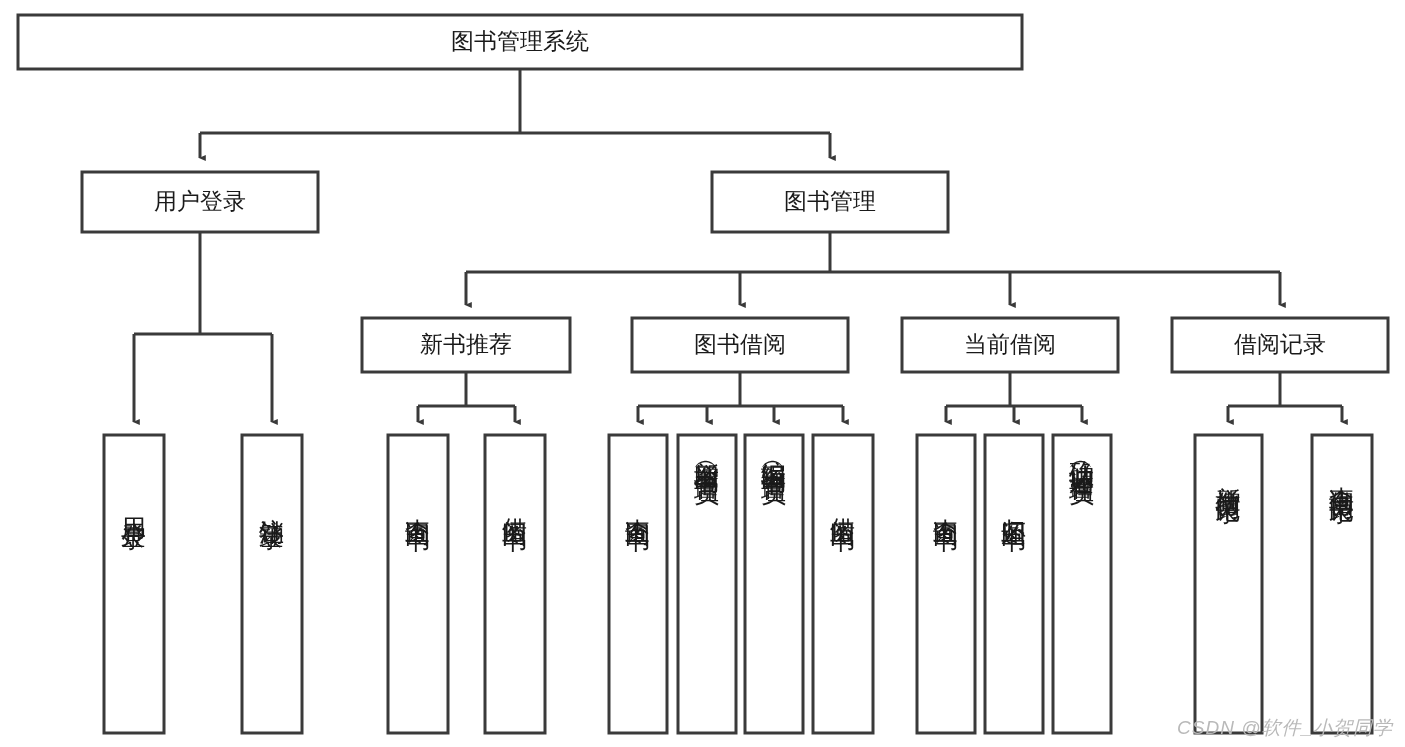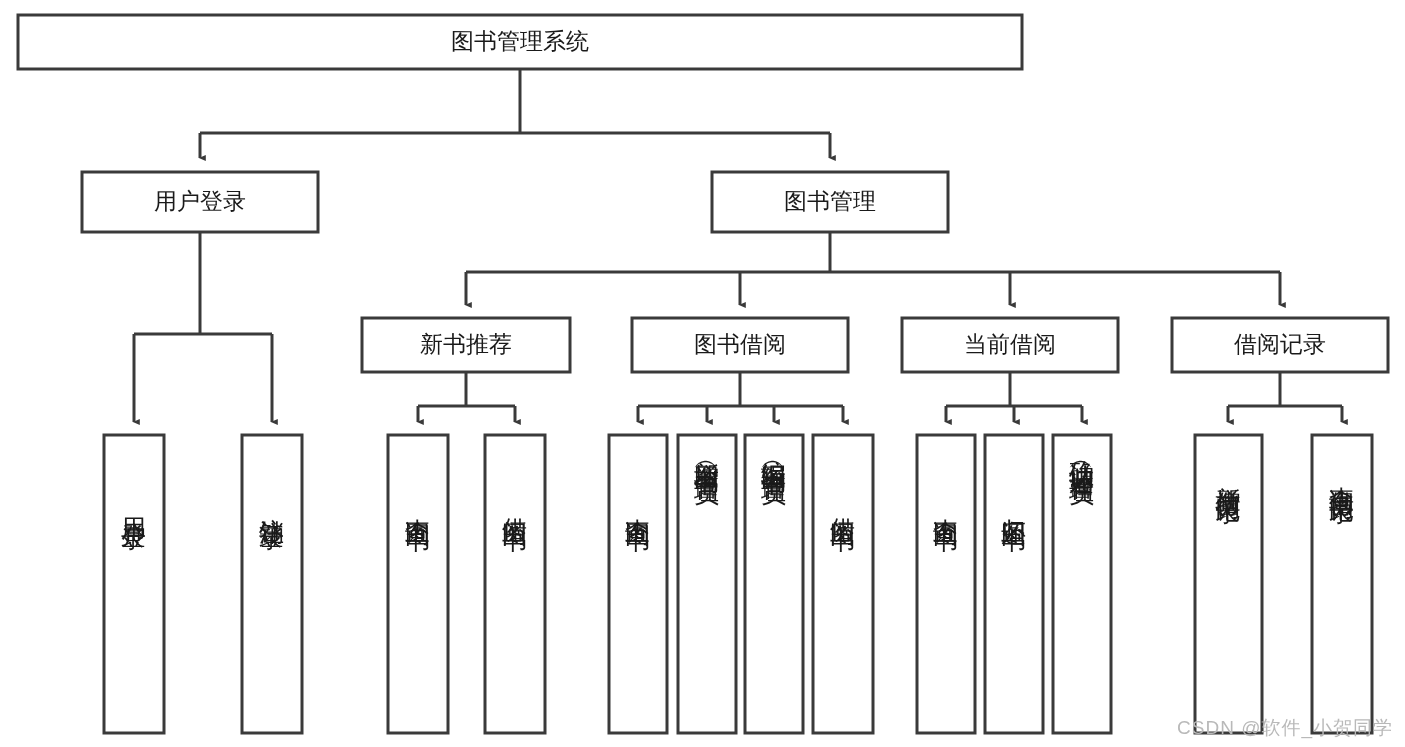--- a/index.html
+++ b/index.html
@@ -60,20 +60,21 @@
   }
   .watermark {
     position: absolute;
     right: 12px;
     bottom: 6px;
     font-family: "Liberation Sans", "DejaVu Sans", sans-serif;
     font-size: 19px;
     color: #b9b9b9;
     letter-spacing: 1px;
     white-space: nowrap;
+    font-style: italic;
   }
 </style>
 </head>
 <body>
 
 <div id="canvas">
 
   <svg class="diagram" viewBox="0 0 1405 747">
     <defs>
       <marker id="arrow" viewBox="0 0 12 12" refX="6" refY="10" markerWidth="7" markerHeight="9" orient="auto-start-reverse" markerUnits="userSpaceOnUse">

